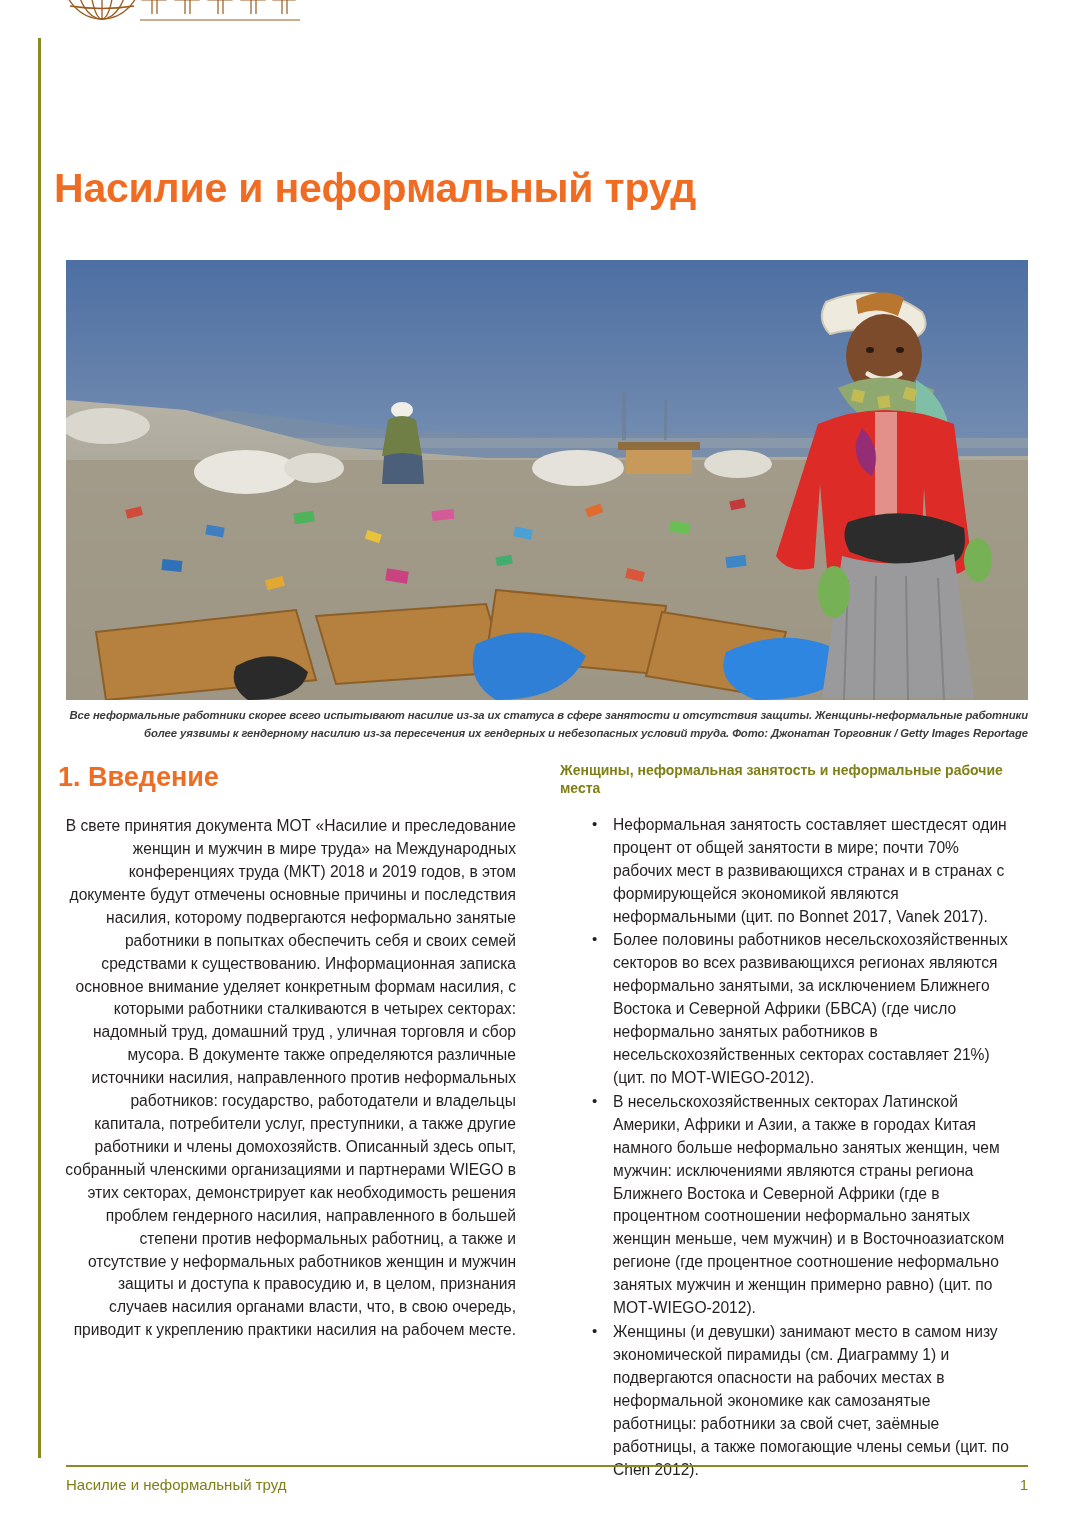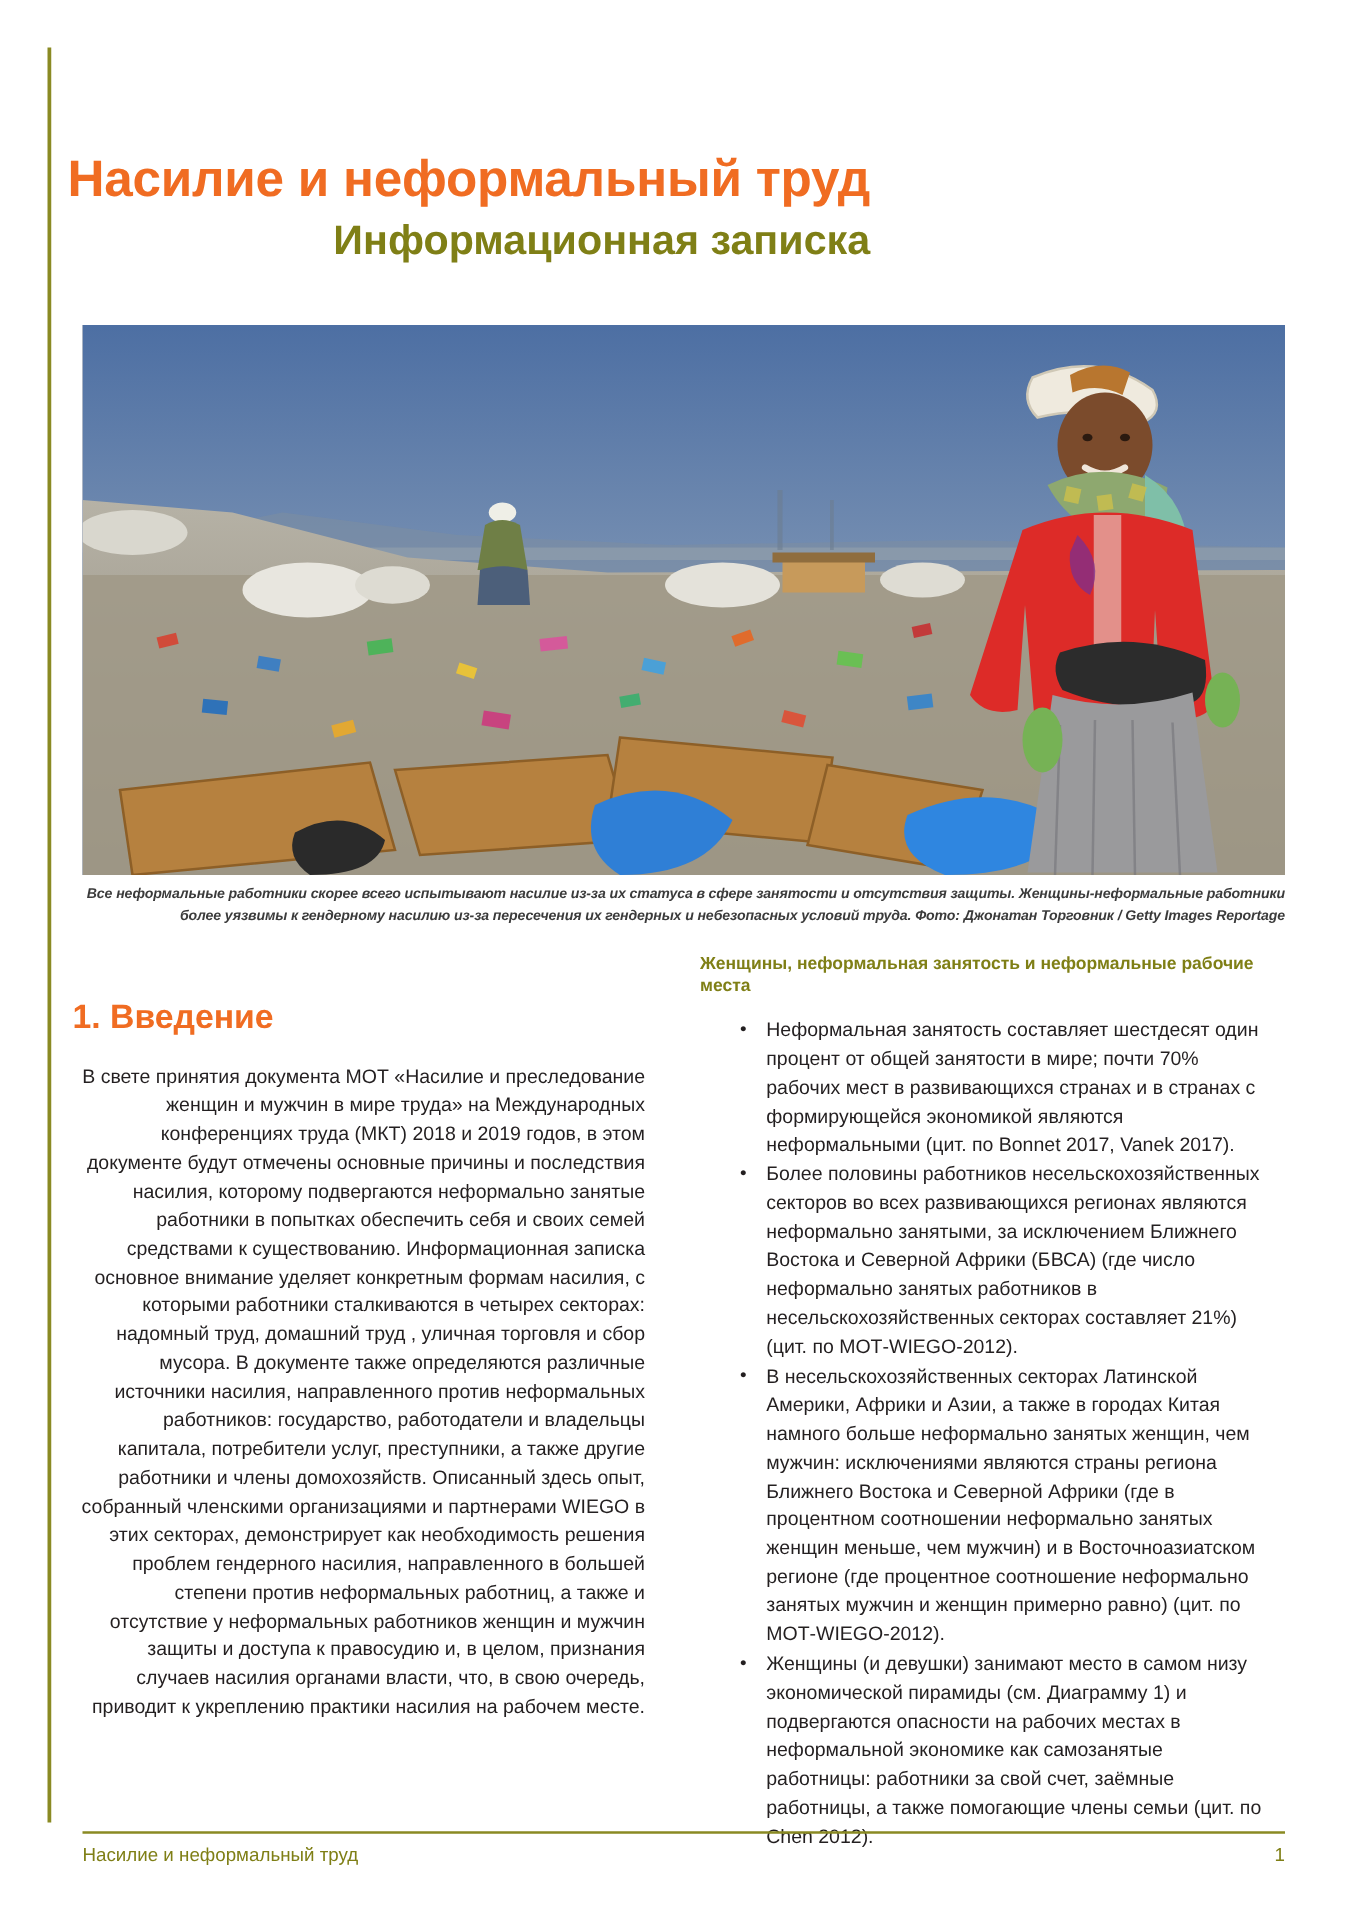--- a/index.html
+++ b/index.html
@@ -147,21 +147,21 @@
 
   
   .columns {
     position: absolute;
     left: 58px;
     top: 762px;
     width: 975px;
     display: flex;
     gap: 44px;
   }
-  .col-left  { width: 458px; flex: 0 0 458px; margin-top: 36px; }
+  .col-left  { width: 458px; flex: 0 0 458px; }
   .col-right { width: 470px; flex: 0 0 470px; }
 
   h2.section-title {
     margin: 0 0 22px 0;
     font-size: 27px;
     font-weight: bold;
     color: #f06c22;
     line-height: 1.15;
   }
   h2.section-title-olive {
@@ -285,21 +285,20 @@
             </g>
           </g>
           <line x1="86" y1="108" x2="246" y2="108" stroke="#9a5a1e" stroke-width="1.2"></line>
         </svg>
         <div class="logo-wordmark">WIEGO</div>
       </div>
     </div>
 
     <div class="title-block">
       <div class="title-main">Насилие и неформальный труд</div>
-      <div class="title-sub">Информационная записка</div>
     </div>
   </div>
 
 
   <div class="photo">
     <svg viewBox="0 0 962 440" preserveAspectRatio="none">
       <defs>
         <linearGradient id="sky" x1="0" y1="0" x2="0" y2="1">
           <stop offset="0%" stop-color="#4d6fa3"></stop>
           <stop offset="55%" stop-color="#7f96b5"></stop>

